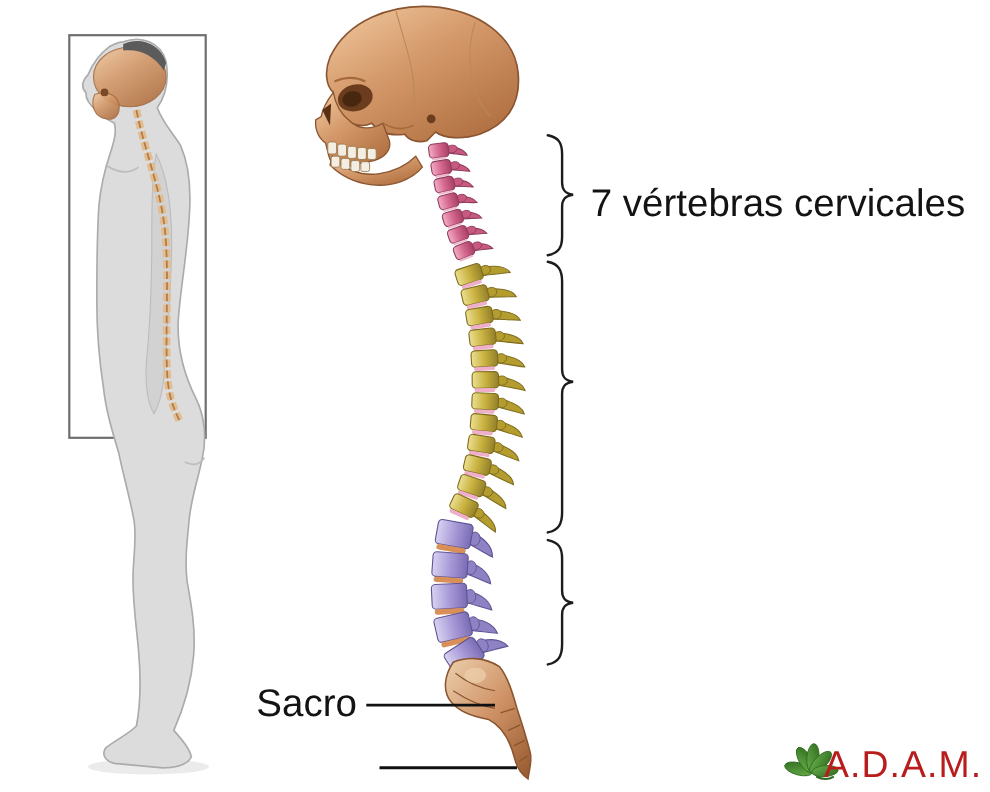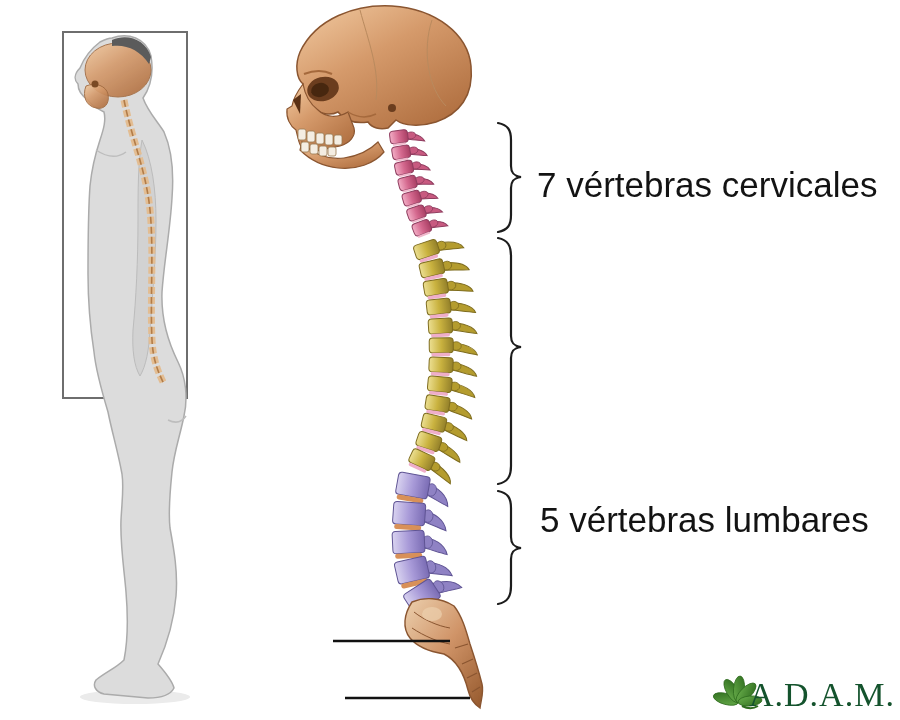--- a/index.html
+++ b/index.html
@@ -1,22 +1,22 @@
 <!DOCTYPE html>
 <html><head>
 <meta charset="utf-8">
 <style>
   html,body{margin:0;padding:0;background:#ffffff;}
   #stage{position:relative;width:900px;height:720px;background:#ffffff;overflow:hidden;
          font-family:"Liberation Sans",sans-serif;}
   #art{position:absolute;left:0;top:0;}
   .lbl{position:absolute;font-size:35px;line-height:36px;color:#131313;white-space:nowrap;
        font-family:"Liberation Sans",sans-serif;}
-  .logo-text{position:absolute;left:749px;top:678px;font-family:Liberation Serif, serif;
-       font-size:34px;line-height:34px;color:#14532d;letter-spacing:1px;white-space:nowrap;}
+  .logo-text{position:absolute;left:749px;top:678px;font-family:Liberation Sans, sans-serif;
+       font-size:34px;line-height:34px;color:#b91c1c;letter-spacing:1px;white-space:nowrap;}
 </style>
 </head>
 <body>
 
 <div id="stage">
 
   <svg id="art" width="900" height="720" viewBox="0 0 900 720">
     <defs>
       <linearGradient id="gradSkull" x1="0" y1="0" x2="0.8" y2="1">
         <stop offset="0" stop-color="#f2cba2"></stop>
@@ -293,16 +293,16 @@
         <ellipse cx="20" cy="19" rx="13" ry="5.5" transform="rotate(-120 20 19)"></ellipse>
         <ellipse cx="27" cy="17" rx="13" ry="5.5" transform="rotate(-85 27 17)"></ellipse>
         <ellipse cx="34" cy="21" rx="13" ry="5.5" transform="rotate(-45 34 21)"></ellipse>
         <ellipse cx="38" cy="29" rx="12" ry="5" transform="rotate(-5 38 29)"></ellipse>
       </g>
       <path d="M 30,34 C 36,37 41,37 46,34" fill="none" stroke="#2e6b1e" stroke-width="2"></path>
     </g>
   </svg>
 
   <div class="lbl" style="left:537px;top:167px">7 vértebras cervicales</div>
-  <div class="lbl" style="left:540px;top:502px">5 vértebras lumbares</div>
+  <div class="lbl" style="left:233px;top:622px">Sacro</div>
 
   <div class="logo-text">A.D.A.M.</div>
 </div>
 
 </body></html>

